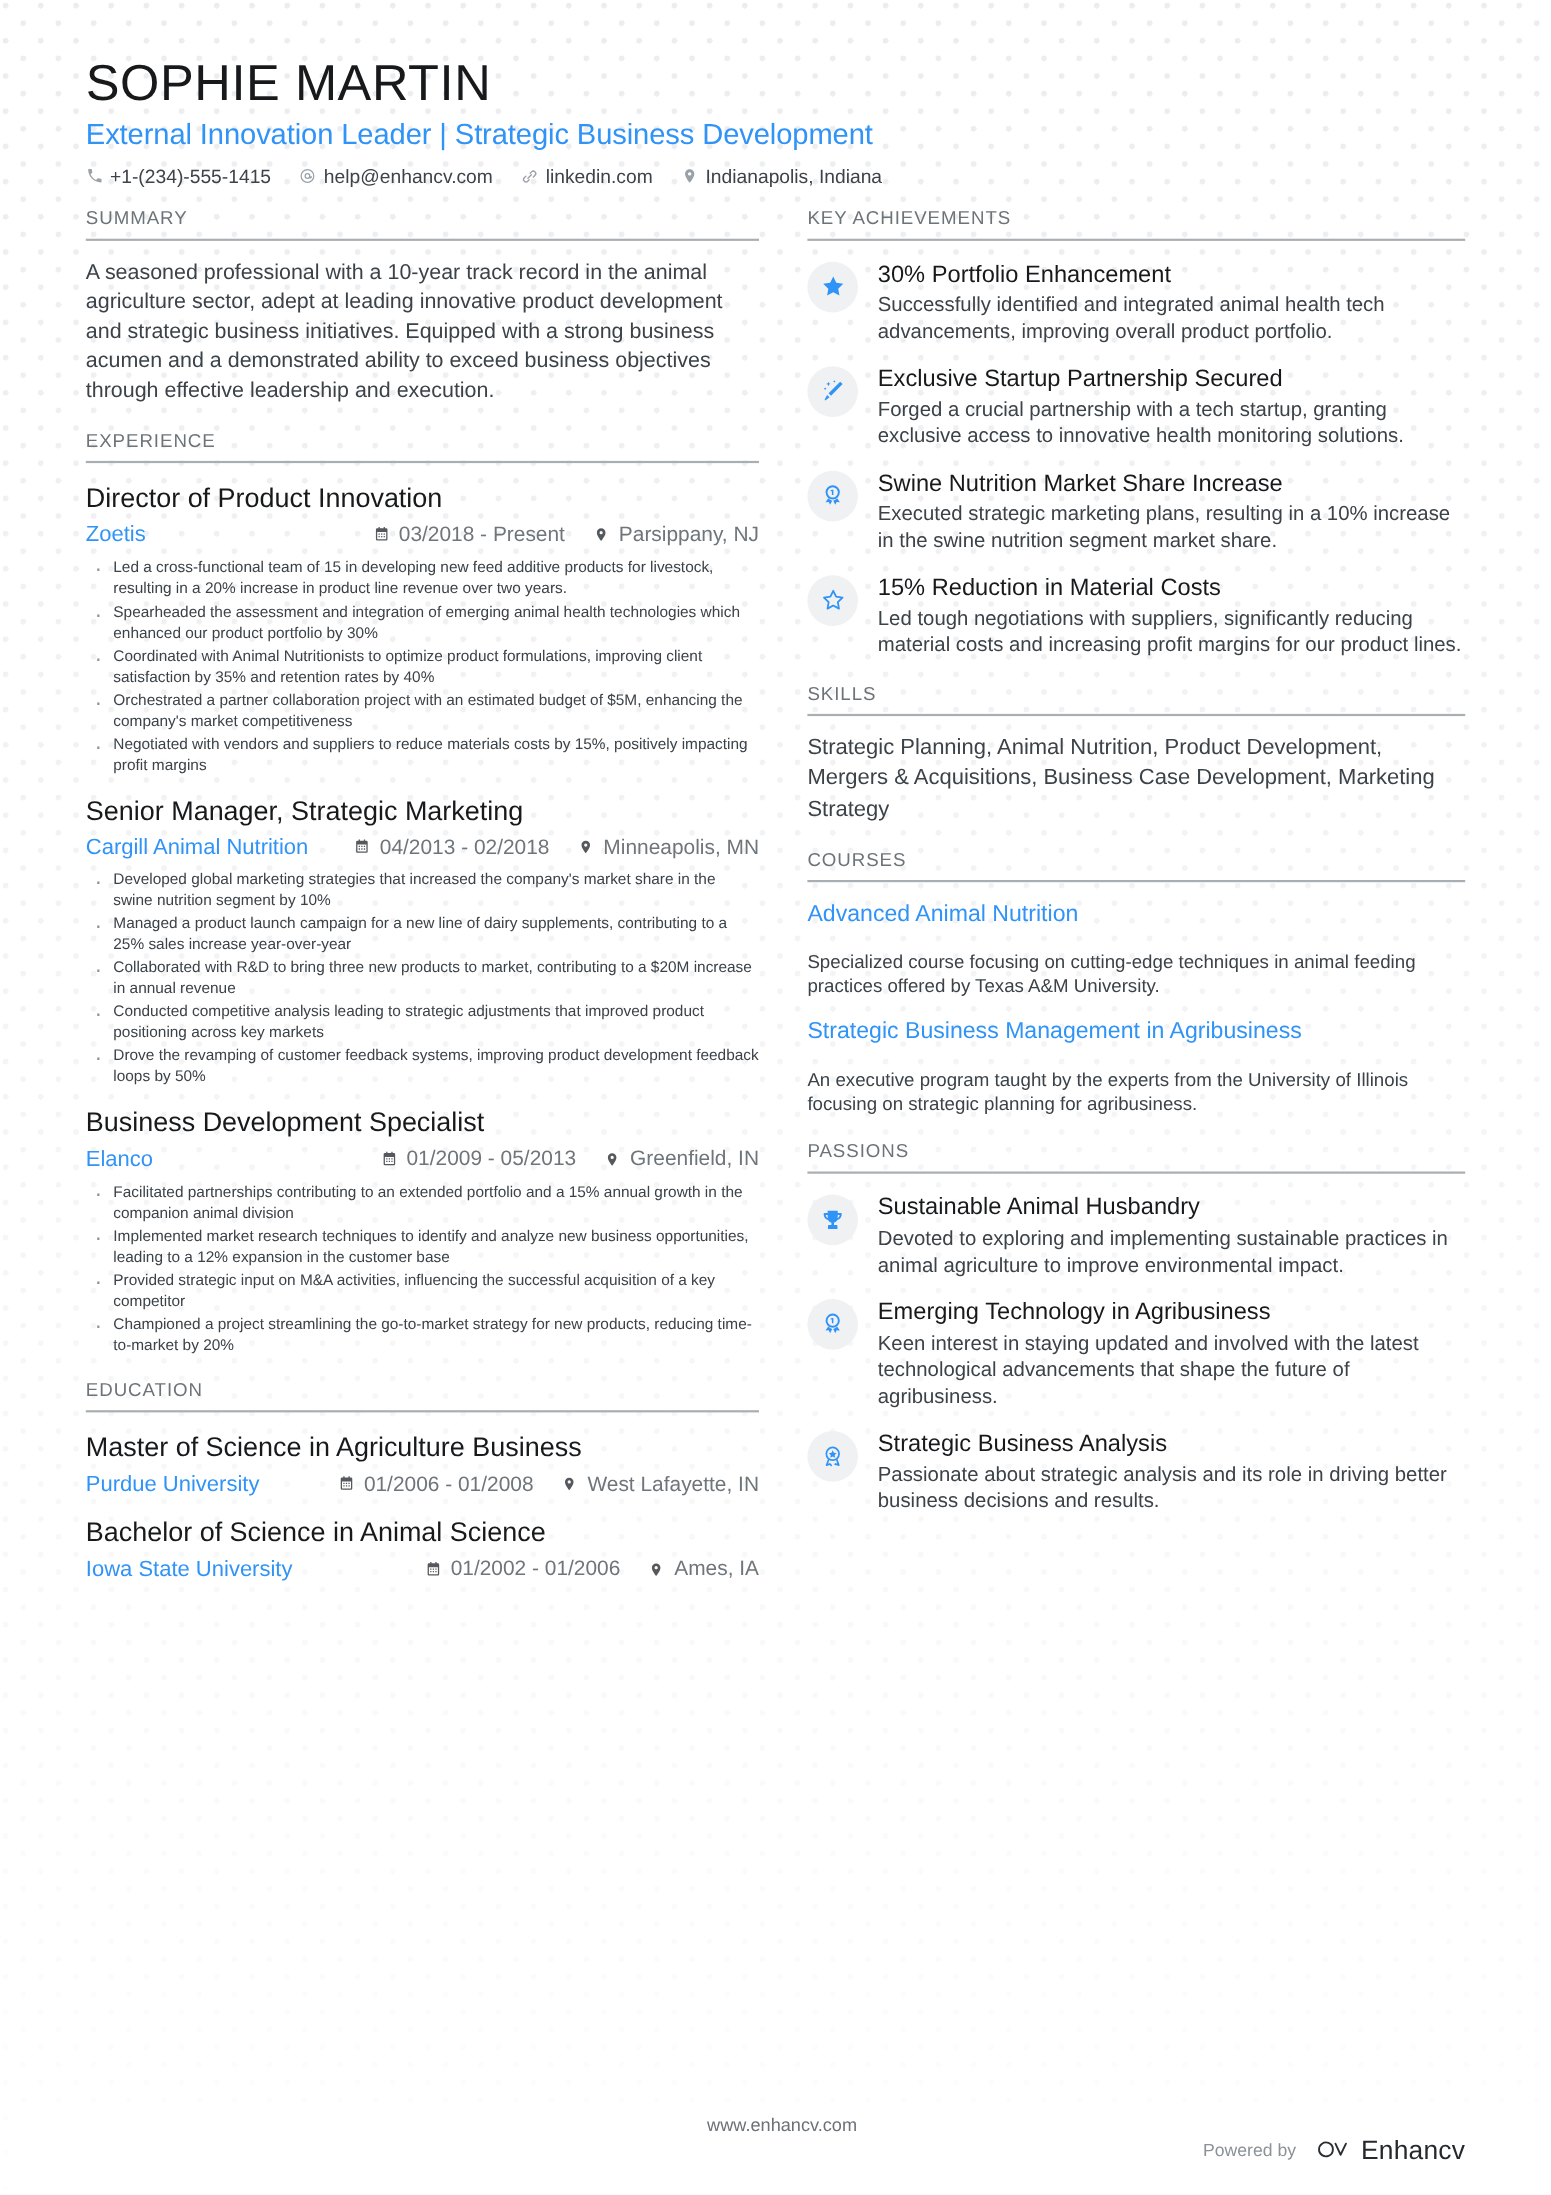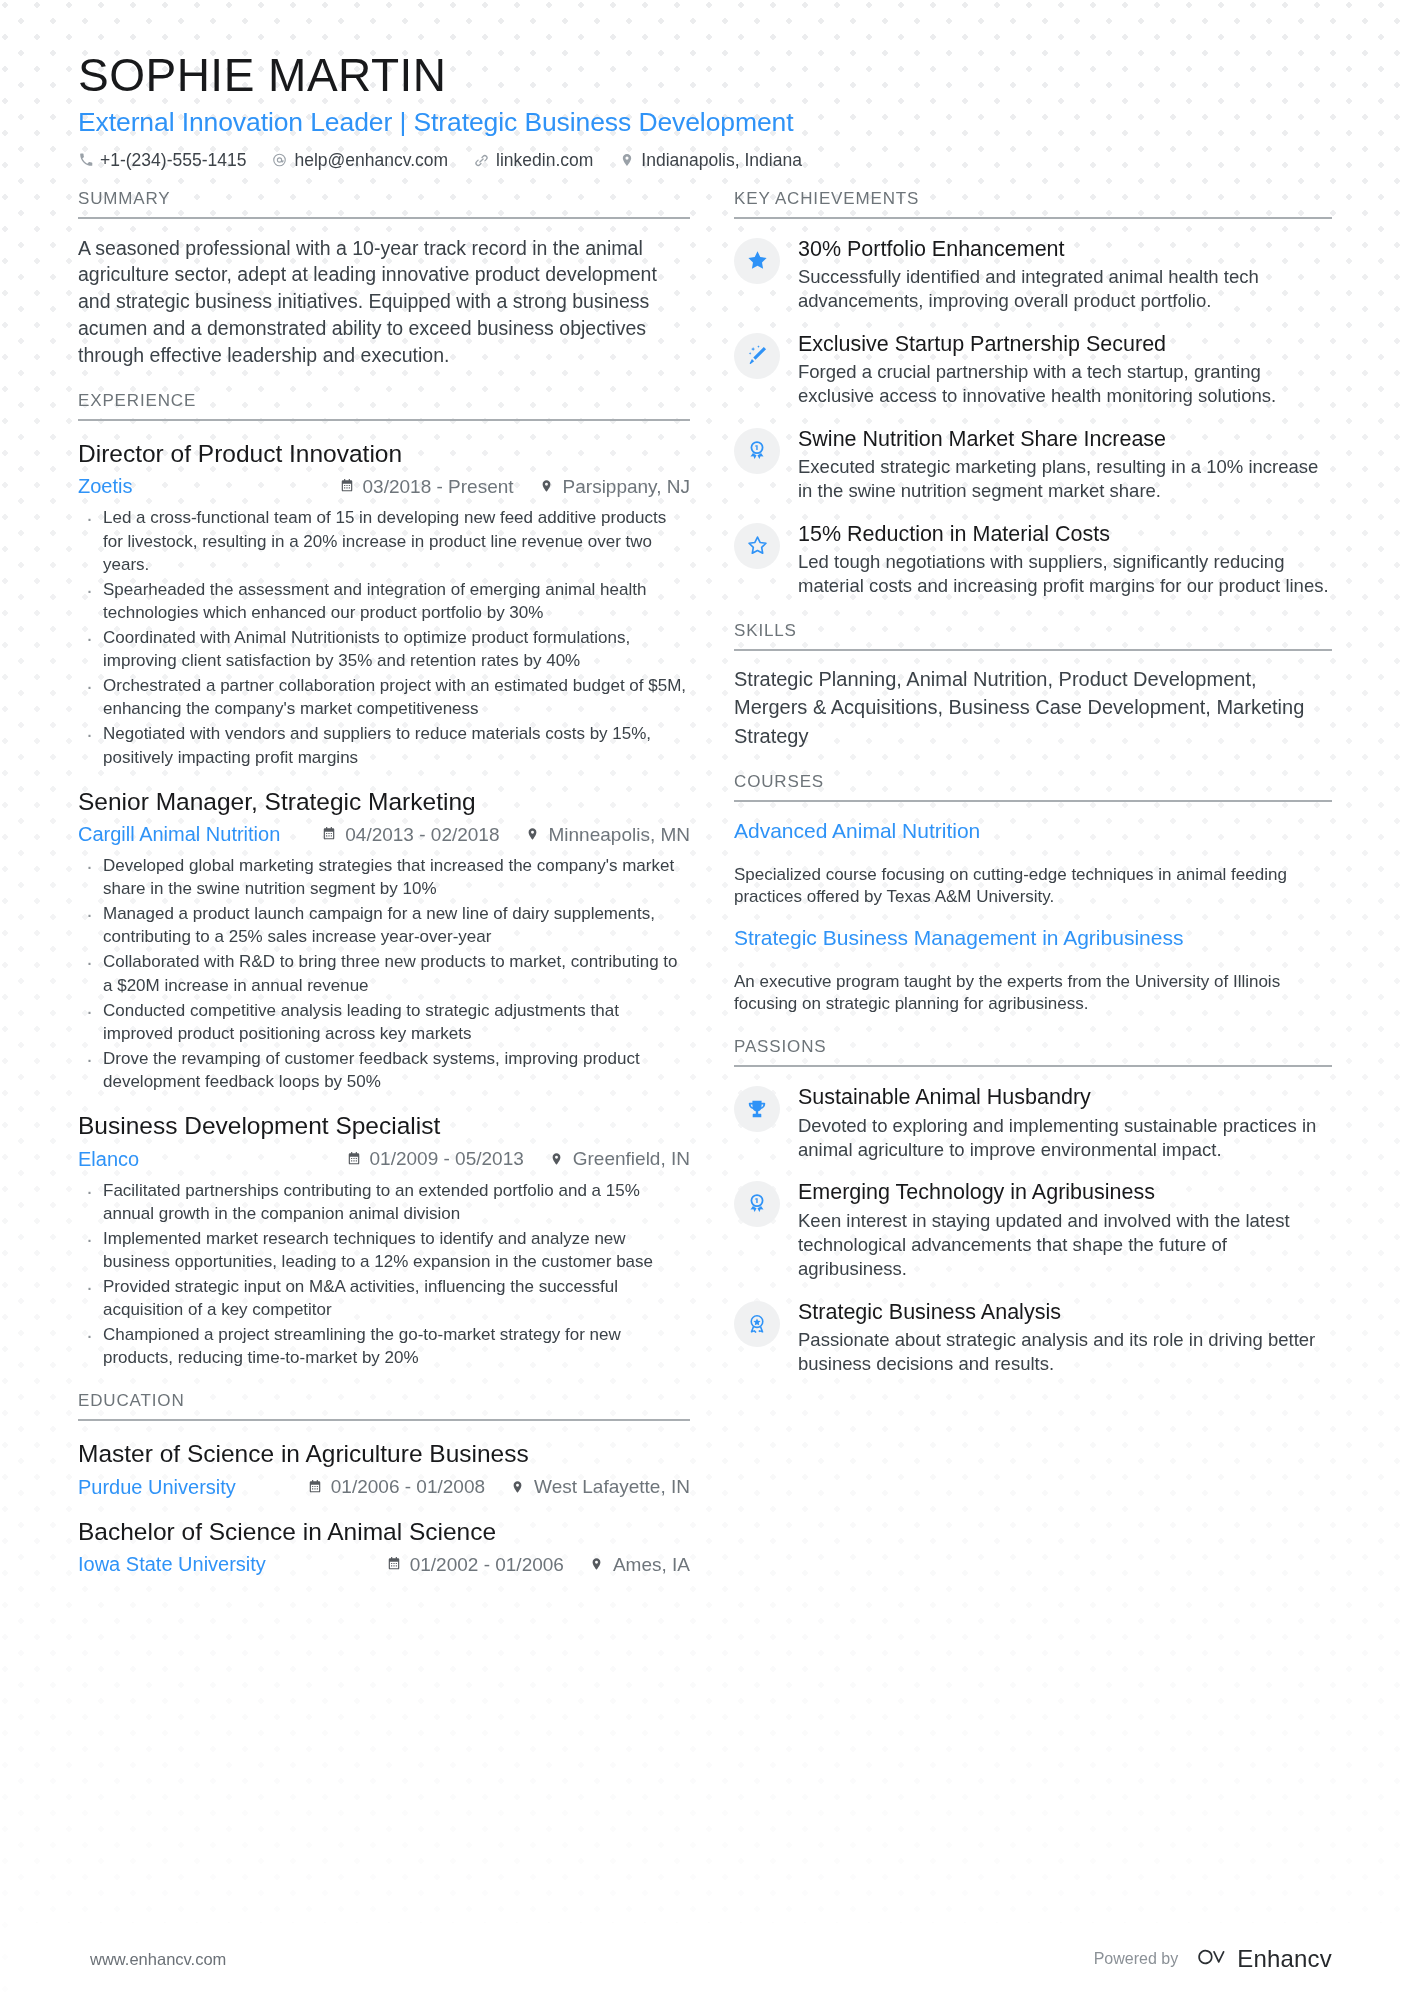--- a/index.html
+++ b/index.html
@@ -111,21 +111,21 @@
   .meta-spacer { flex: 1 1 auto; min-width: 14px; }
   .meta-chunk { display: flex; align-items: center; gap: 8px; flex: 0 0 auto; }
   .meta-chunk + .meta-chunk { margin-left: 26px; }
   .meta-chunk .ic { display:inline-flex; width:15px; height:17px; color:#55595e; }
   .meta-chunk .ic svg { display:block; }
 
   ul.bullets { list-style: none; margin-top: 8px; }
   ul.bullets li {
     position: relative;
     padding-left: 25px;
-    font-size: 17px;
+    font-size: 14px;
     line-height: 1.36;
     color: #3b4248;
     margin-top: 2px;
   }
   ul.bullets li::before {
     content: "·";
     position: absolute;
     left: 8px;
     top: -2px;
     color: #8d9398;
@@ -179,20 +179,21 @@
 
   
   #footer {
     position: absolute;
     left: 12px; right: 0; bottom: 0;
     height: 72px;
     display: flex;
     align-items: center;
     padding: 0 78px;
     background: #ffffff;
+    flex-direction: column;
   }
   .footer-url { font-size: 16.5px; color: #6b7177; }
   .footer-right {
     margin-left: auto;
     display: flex; align-items: center; gap: 14px;
   }
   .powered { font-size: 16px; color: #8b9197; }
   .brand { display: flex; align-items: center; gap: 9px; }
   .brand-mark { color: #2b2f33; }
   .brand-name { font-size: 24px; color: #26292c; letter-spacing: .2px; }

